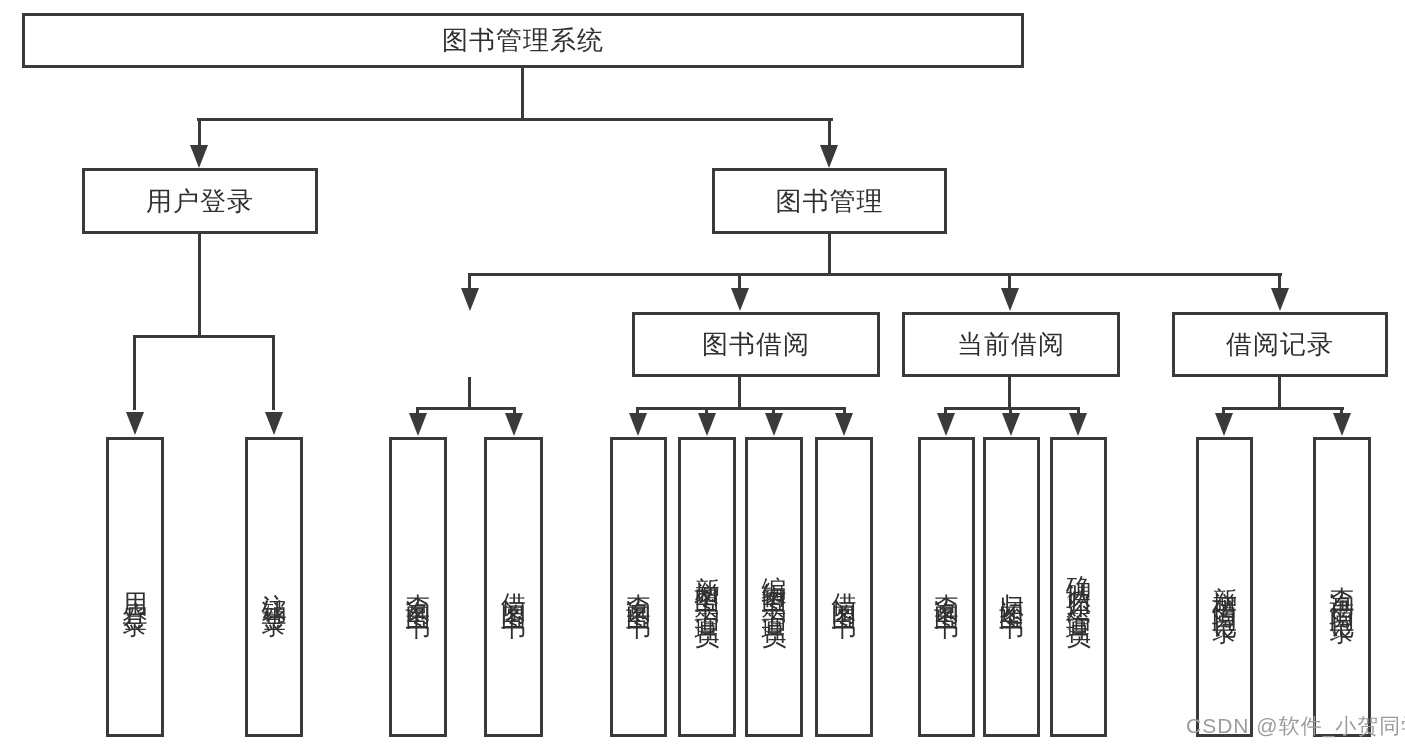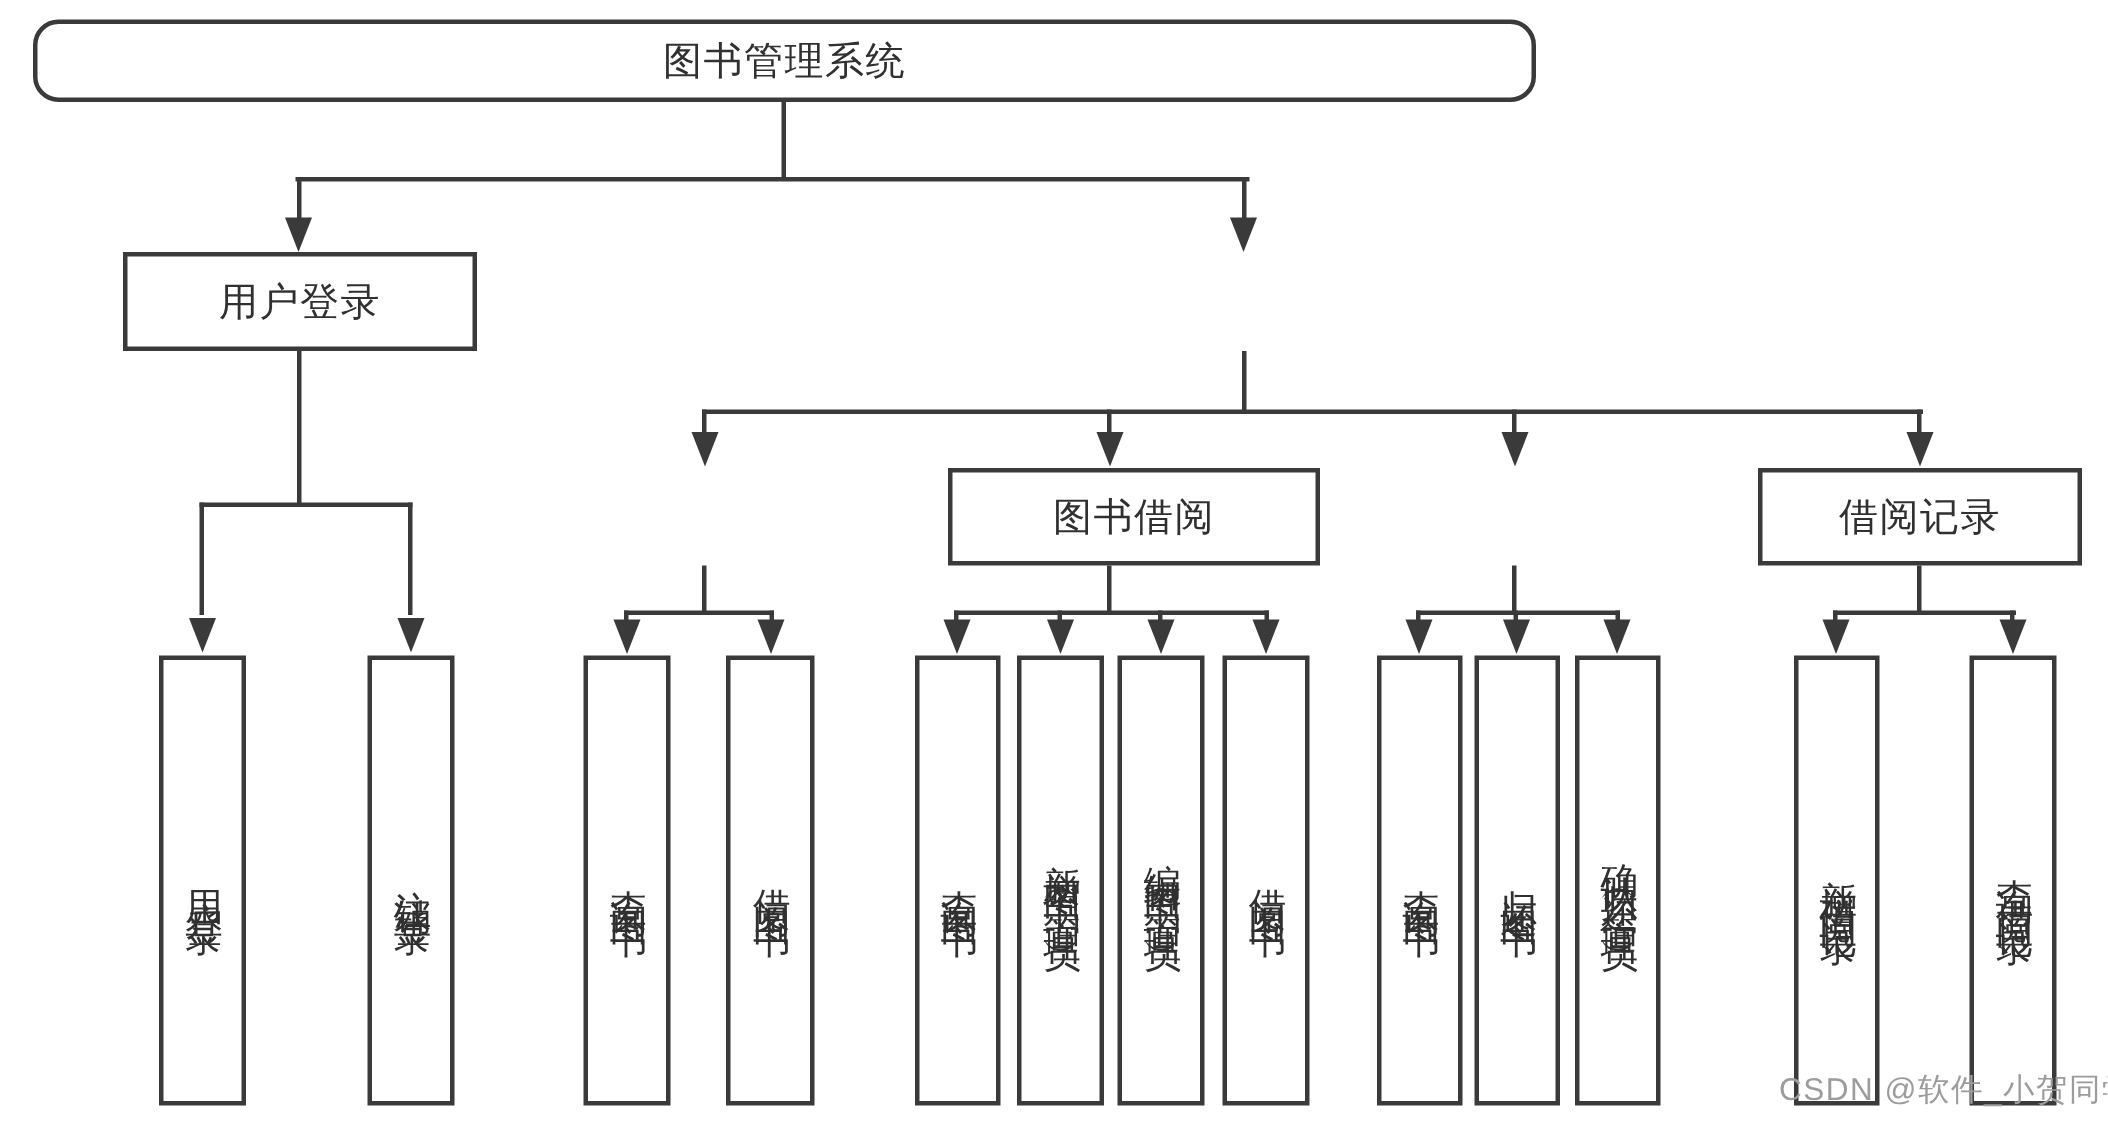--- a/index.html
+++ b/index.html
@@ -45,25 +45,27 @@
     color: #9c9c9c;
     letter-spacing: 1px;
     white-space: nowrap;
   }
 </style>
 </head>
 <body>
 
 <div class="canvas">
 
-  <div class="box hbox" style="left:22px; top:13px; width:1002px; height:55px;border-radius:17px;">图书管理系统</div>
+  <div class="box hbox" style="left:22px; top:13px; width:1002px; height:55px;">图书管理系统</div>
 
   <div class="box hbox" style="left:82px; top:168px; width:236px; height:66px;">用户登录</div>
+  <div class="box hbox" style="left:712px; top:168px; width:235px; height:66px;">图书管理</div>
 
   <div class="box hbox" style="left:632px; top:312px; width:248px; height:65px;">图书借阅</div>
+  <div class="box hbox" style="left:902px; top:312px; width:218px; height:65px;">当前借阅</div>
   <div class="box hbox" style="left:1172px; top:312px; width:216px; height:65px;">借阅记录</div>
 
   <div class="box leaf" style="left:106px; top:437px; width:58px; height:300px;">
     <span>用户登录</span>
   </div>
   <div class="box leaf" style="left:245px; top:437px; width:58px; height:300px;">
     <span>注销登录</span>
   </div>
 
   <div class="box leaf" style="left:389px; top:437px; width:58px; height:300px;">

